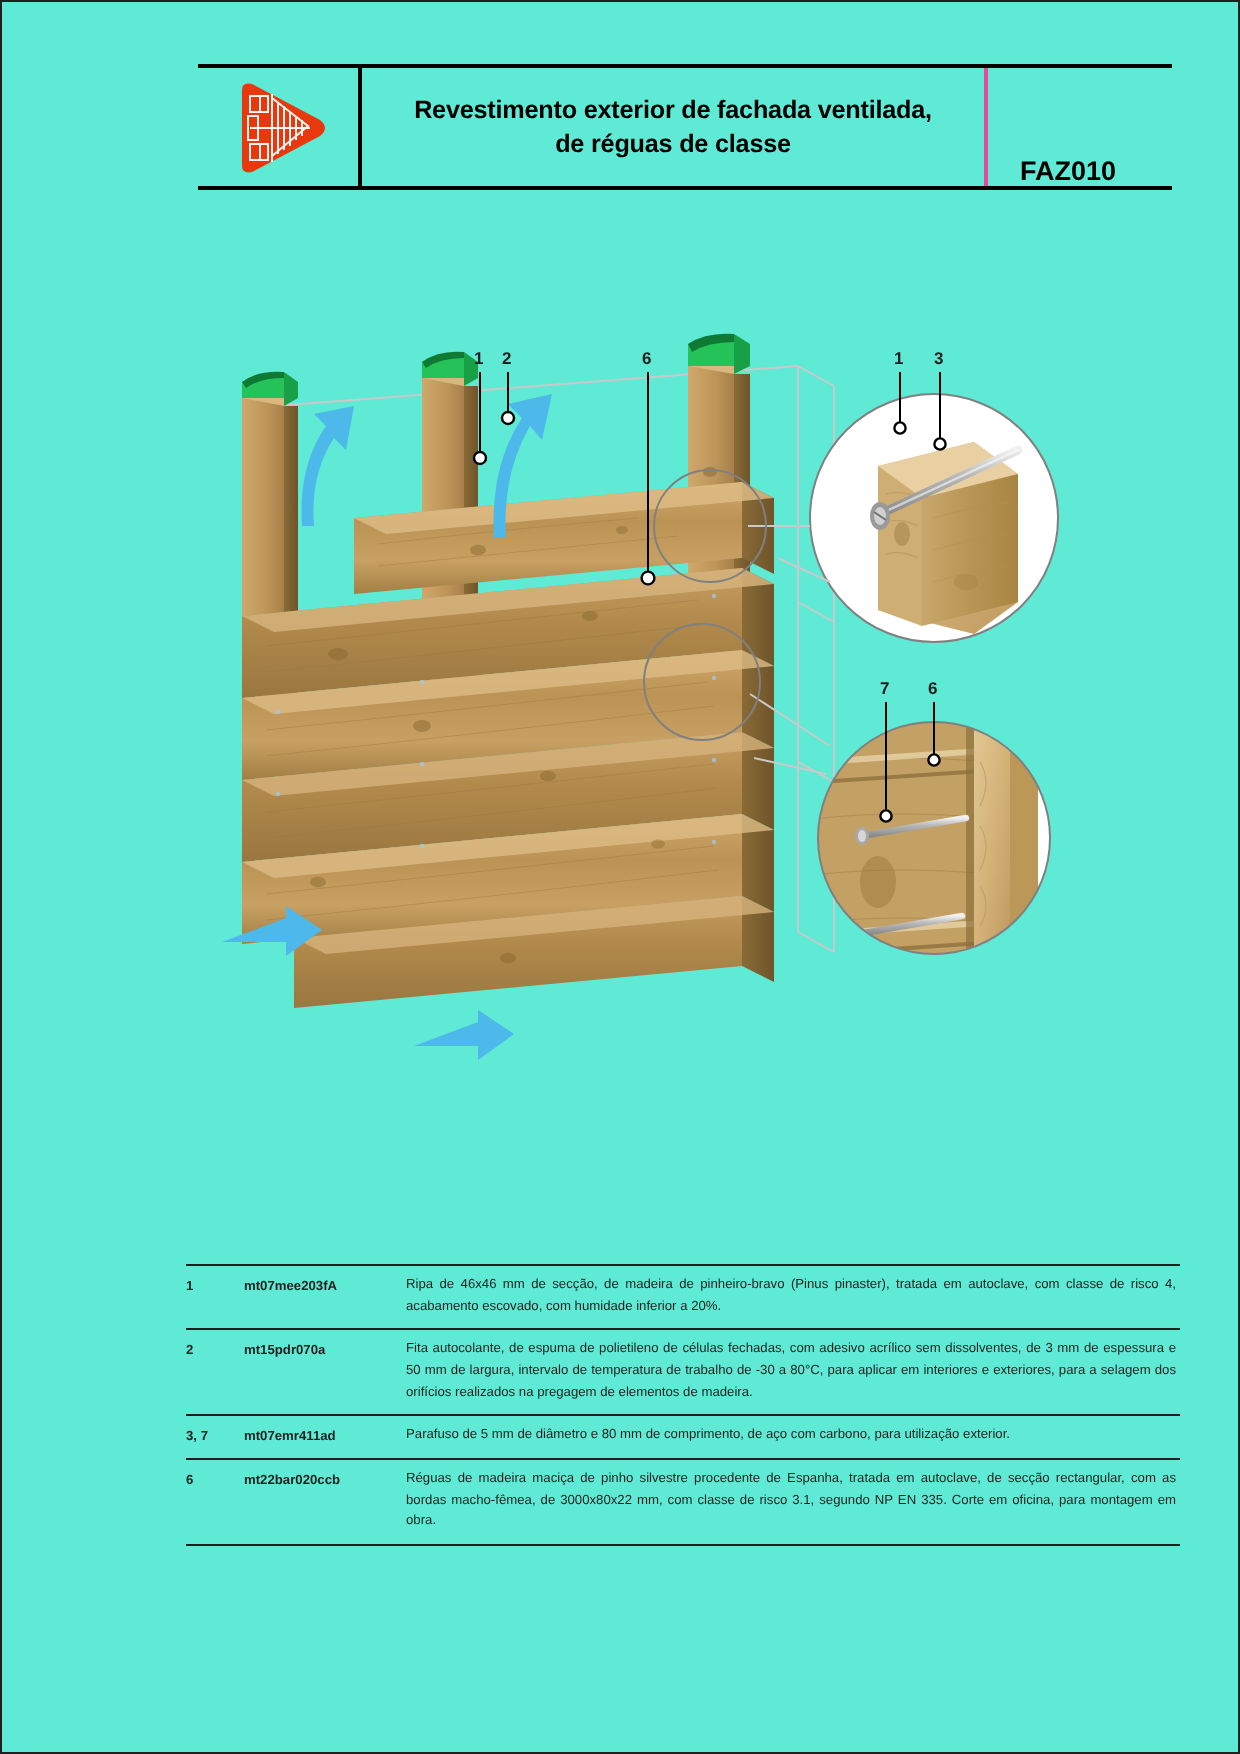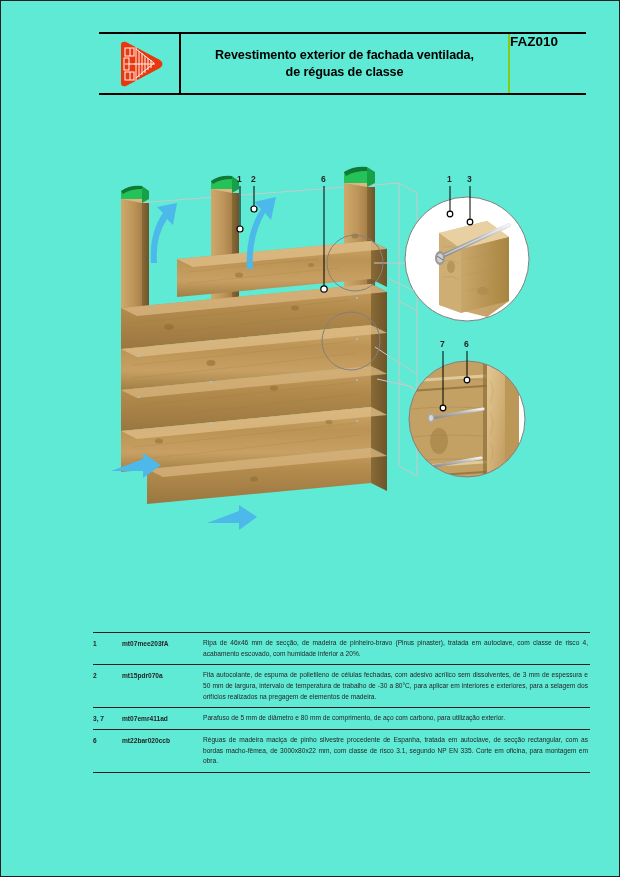--- a/index.html
+++ b/index.html
@@ -56,24 +56,24 @@
   #title-text {
     font-size: 12.6px;
     font-weight: bold;
     color: #000000;
     text-align: center;
     line-height: 1.35;
     letter-spacing: -0.1px;
   }
   #code-cell {
     flex: 0 0 76px;
-    border-left: 2px solid #84cc16;
+    border-left: 2px solid #ec4899;
     display: flex;
-    align-items: flex-start;
-    padding-left: 0;
+    align-items: flex-end;
+    padding-left: 16px;
   }
   #code-text {
     font-size: 13.5px;
     font-weight: bold;
     color: #000000;
   }
 
   
   #illustration {
     position: absolute;

